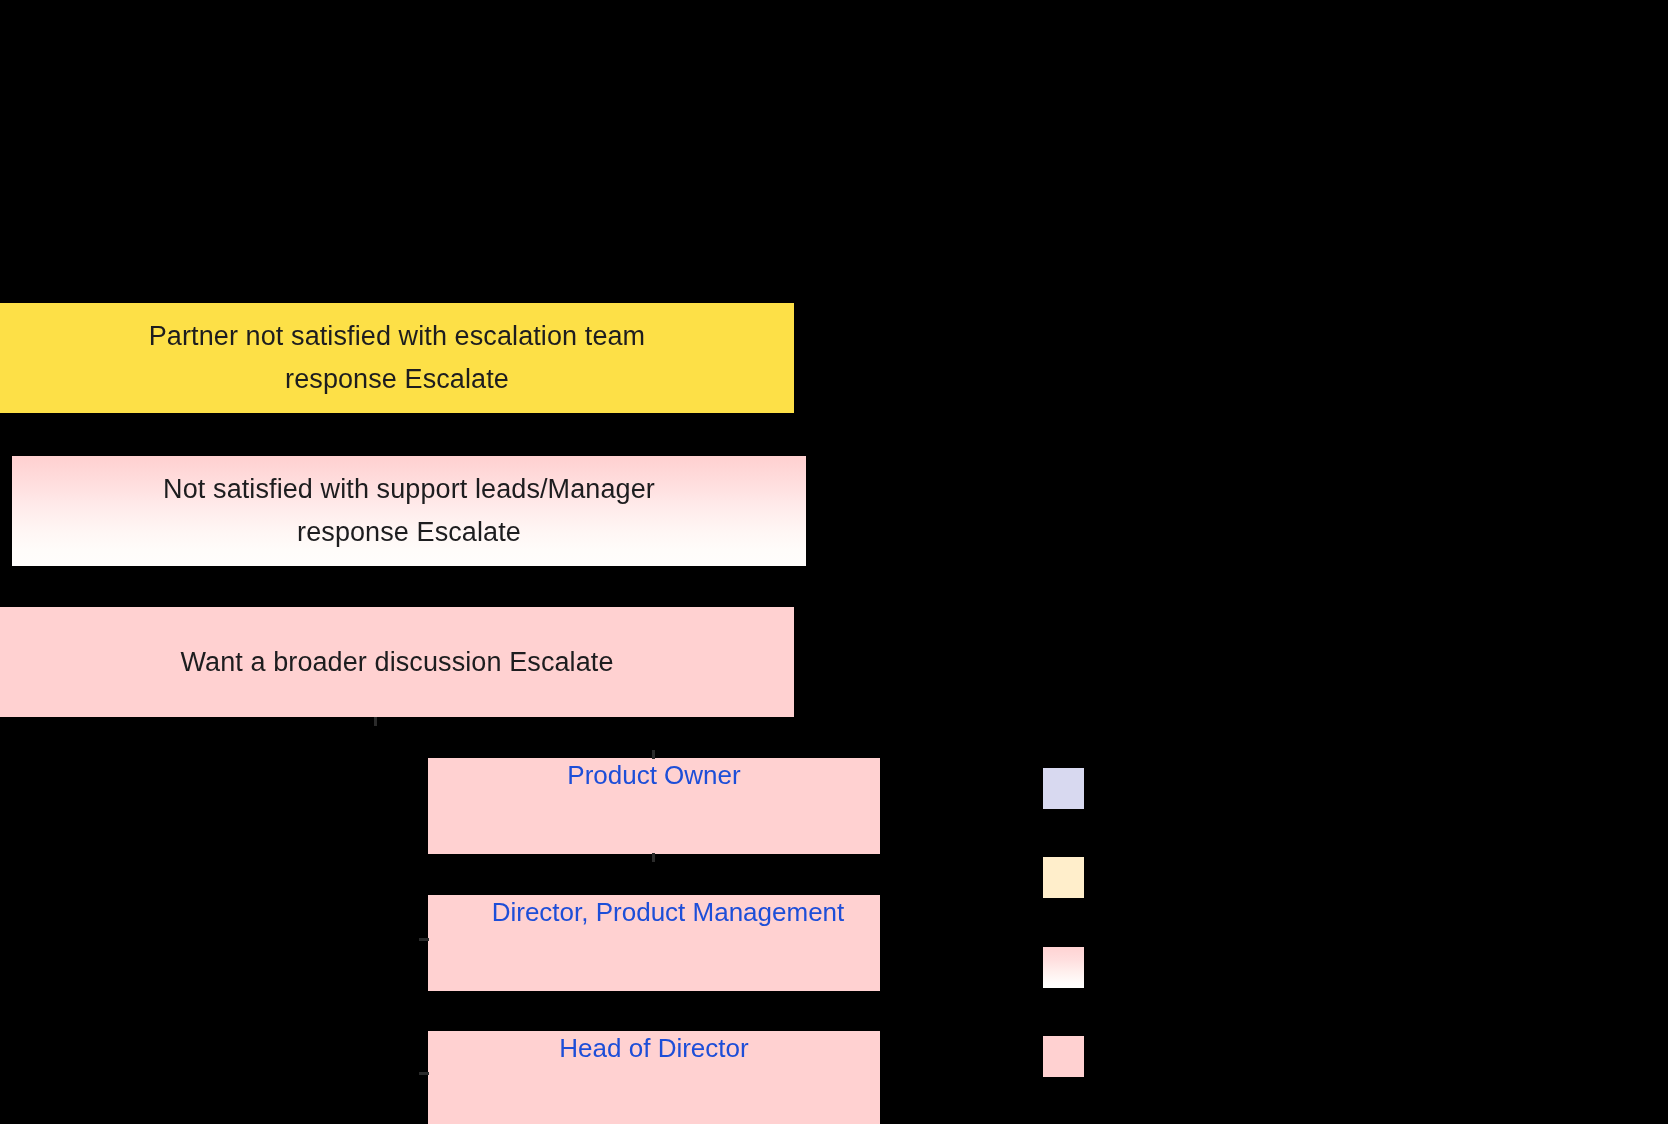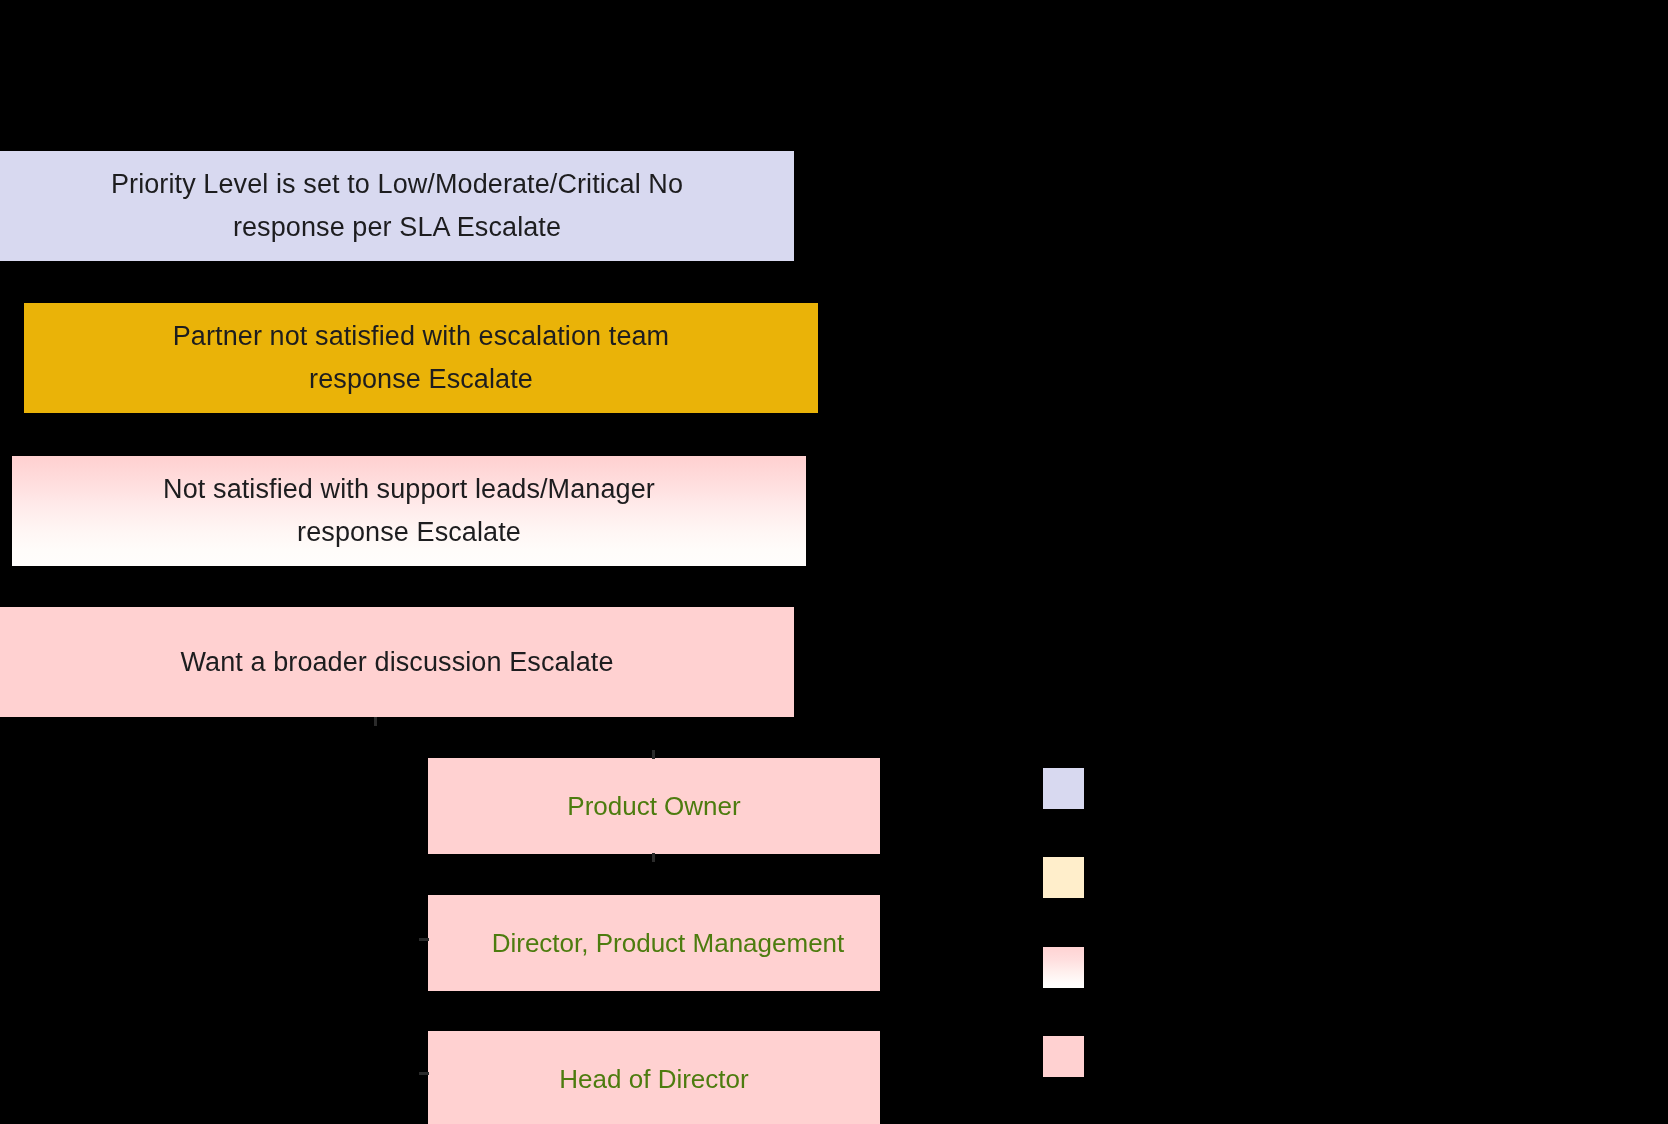--- a/index.html
+++ b/index.html
@@ -43,21 +43,21 @@
   }
 
   .node-label {
     display: block;
     width: 100%;
     white-space: pre-line;
   }
 
   
   .fill-lavender { background: #d8d9f0; }
-  .fill-cream    { background: #eab308; margin-left: 24px; }
+  .fill-cream    { background: #fde047; }
   .fill-pink     { background: #ffd1d1; }
   .fill-grad-pink-white {
     background: linear-gradient(to bottom,
         #ffd0d0 0%,
         #ffdcdc 22%,
         #ffeaea 45%,
         #fff6f4 68%,
         #fffcfa 86%,
         #fffdfc 100%);
     margin-left: 12px;
@@ -69,24 +69,23 @@
         #fff0ee 62%,
         #fffcfb 88%,
         #fffefd 100%);
   }
 
   
   .role-node {
     position: absolute;
     box-sizing: border-box;
     display: flex;
-    align-items: center;
     justify-content: center;
     background: #ffd1d1;
-    color: #4d7c0f;
+    color: #1d4ed8;
     font-size: 26px;
     line-height: 34px;
     text-align: center;
   }
 
   
   .connector {
     position: absolute;
     background: #2b2b2b;
   }
@@ -96,24 +95,20 @@
     position: absolute;
     box-sizing: border-box;
   }
 </style>
 </head>
 <body>
 
 <div class="canvas">
 
 
-  <div class="node fill-lavender" style="left:0px; top:151px; width:794px; height:110px;">
-    <span class="node-label">Priority Level is set to Low/Moderate/Critical No
-response per SLA Escalate</span>
-  </div>
 
   <div class="node fill-cream" style="left:0px; top:303px; width:794px; height:110px;">
     <span class="node-label">Partner not satisfied with escalation team
 response Escalate</span>
   </div>
 
   <div class="node fill-grad-pink-white" style="left:0px; top:456px; width:794px; height:110px;">
     <span class="node-label">Not satisfied with support leads/Manager
 response Escalate</span>
   </div>

